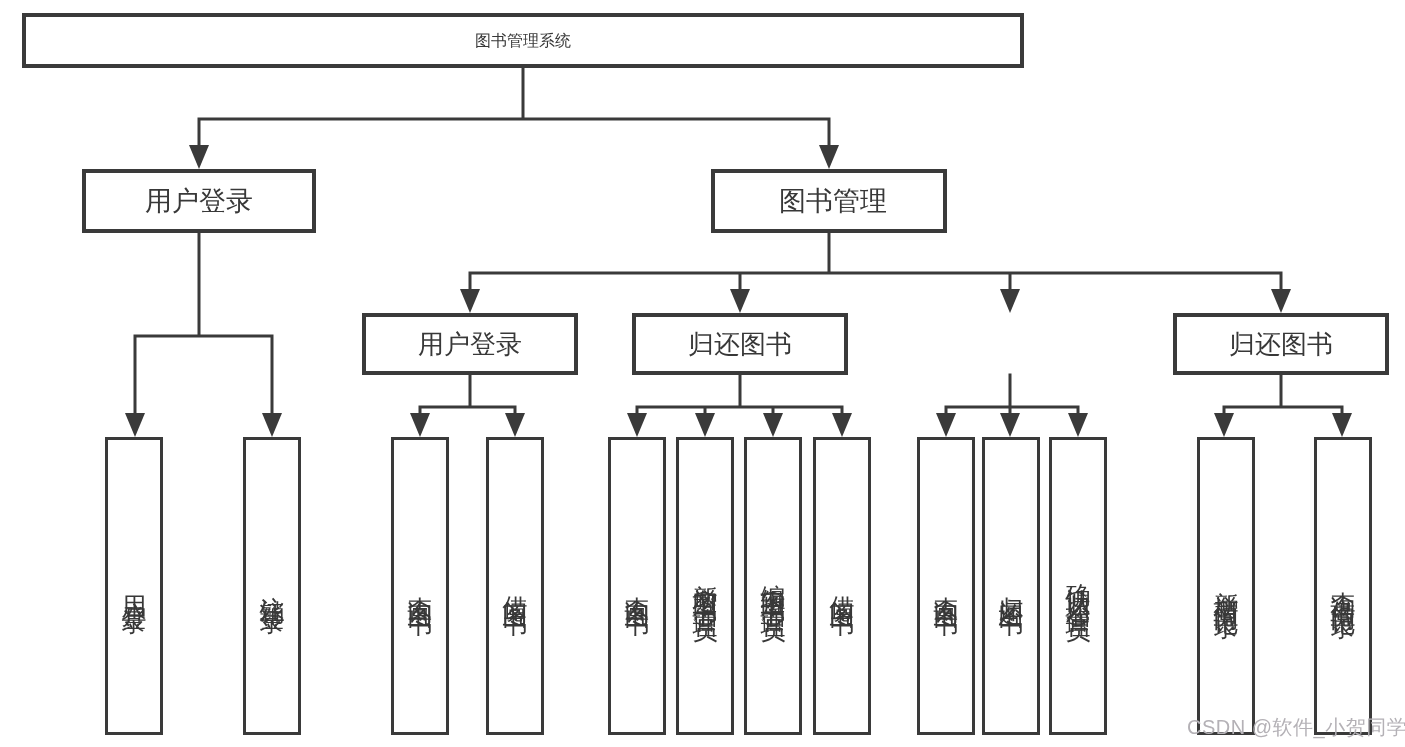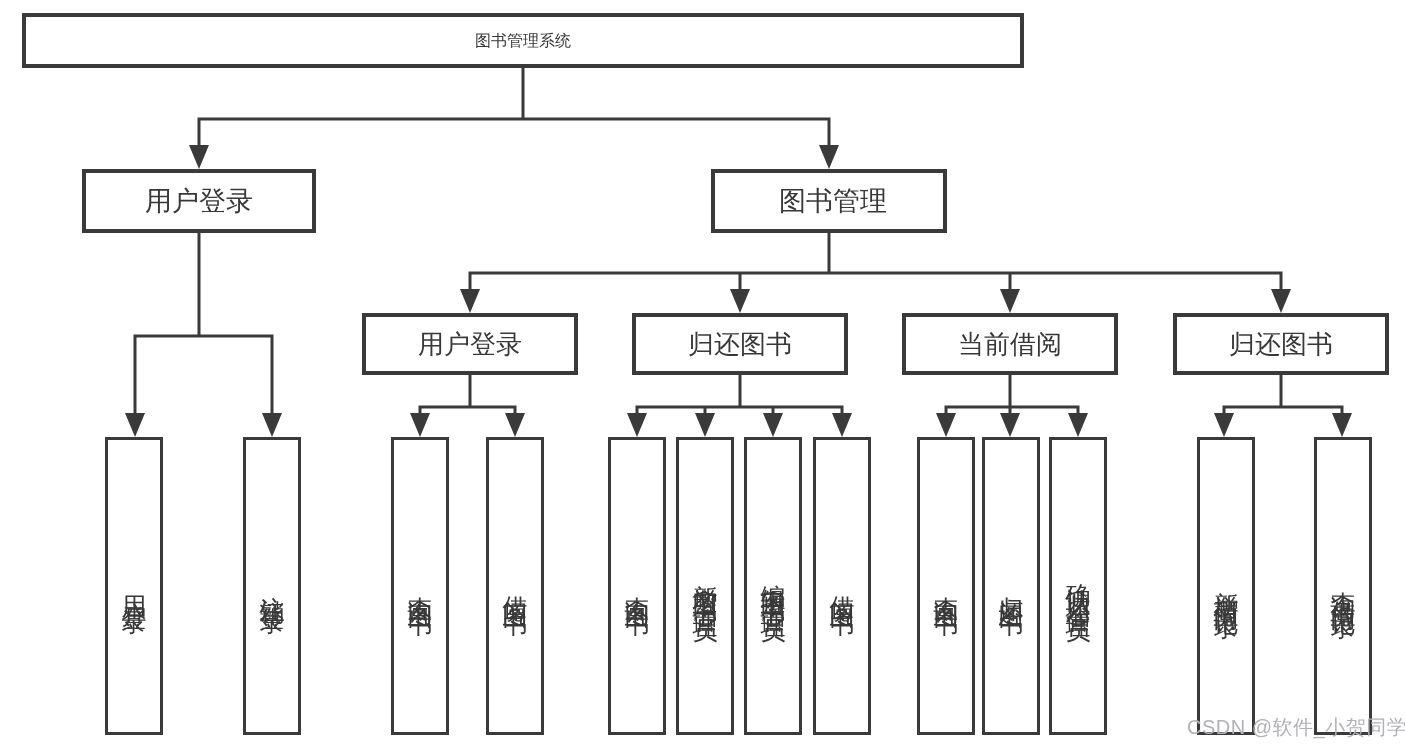--- a/index.html
+++ b/index.html
@@ -81,21 +81,20 @@
     </g>
   </svg>
 
   <div class="box root-box" style="left:22px;top:13px;width:1002px;height:55px;">图书管理系统</div>
 
   <div class="box lvl2-box" style="left:82px;top:169px;width:234px;height:64px;">用户登录</div>
   <div class="box lvl2-box" style="left:711px;top:169px;width:236px;height:64px;padding-left:8px;">图书管理</div>
 
   <div class="box lvl3-box" style="left:362px;top:313px;width:216px;height:62px;">用户登录</div>
   <div class="box lvl3-box" style="left:632px;top:313px;width:216px;height:62px;">归还图书</div>
-  <div class="box lvl3-box" style="left:902px;top:313px;width:216px;height:62px;">当前借阅</div>
   <div class="box lvl3-box" style="left:1173px;top:313px;width:216px;height:62px;">归还图书</div>
 
   <div class="box leaf" style="left:105px;">用户登录</div>
   <div class="box leaf" style="left:243px;">注销登录</div>
 
   <div class="box leaf" style="left:391px;">查询图书</div>
   <div class="box leaf" style="left:486px;">借阅图书</div>
 
   <div class="box leaf" style="left:608px;">查询图书</div>
   <div class="box leaf" style="left:676px;">新增图书（管理员）</div>

